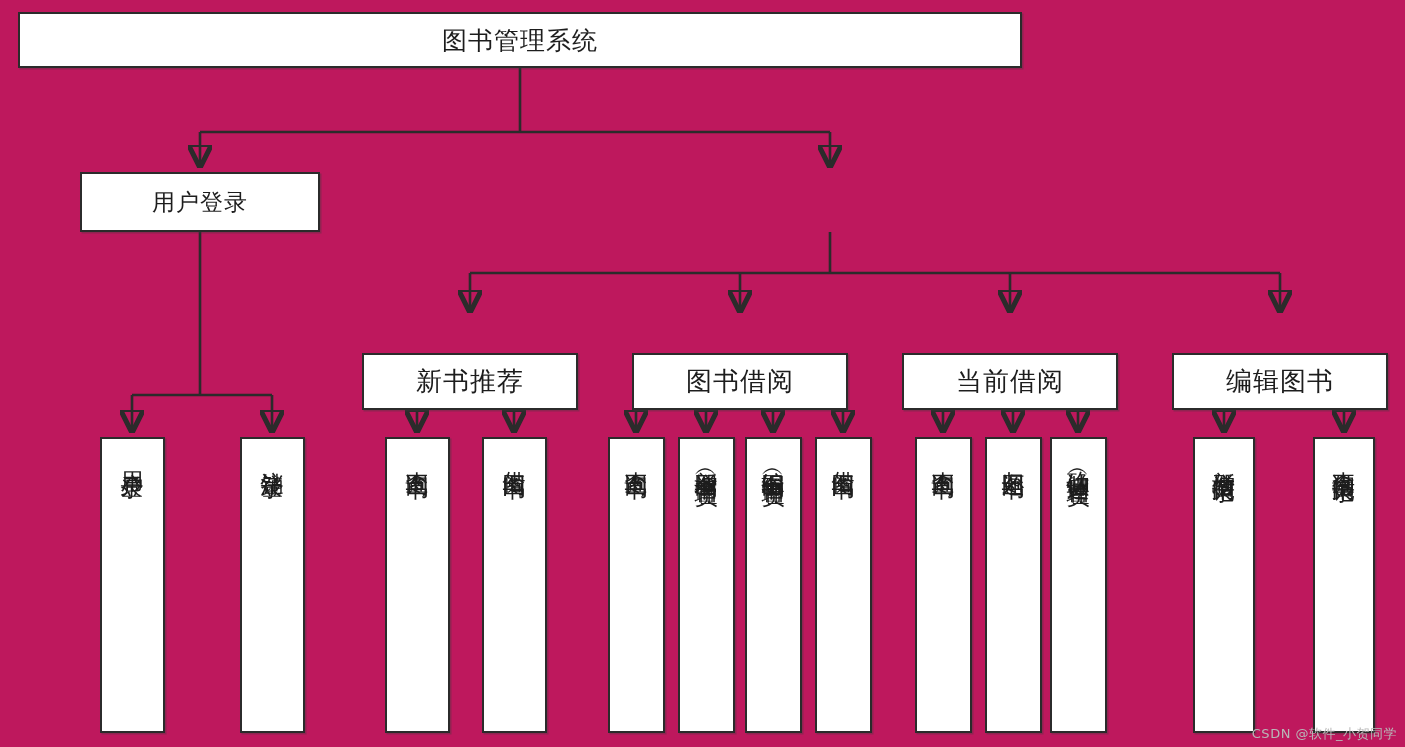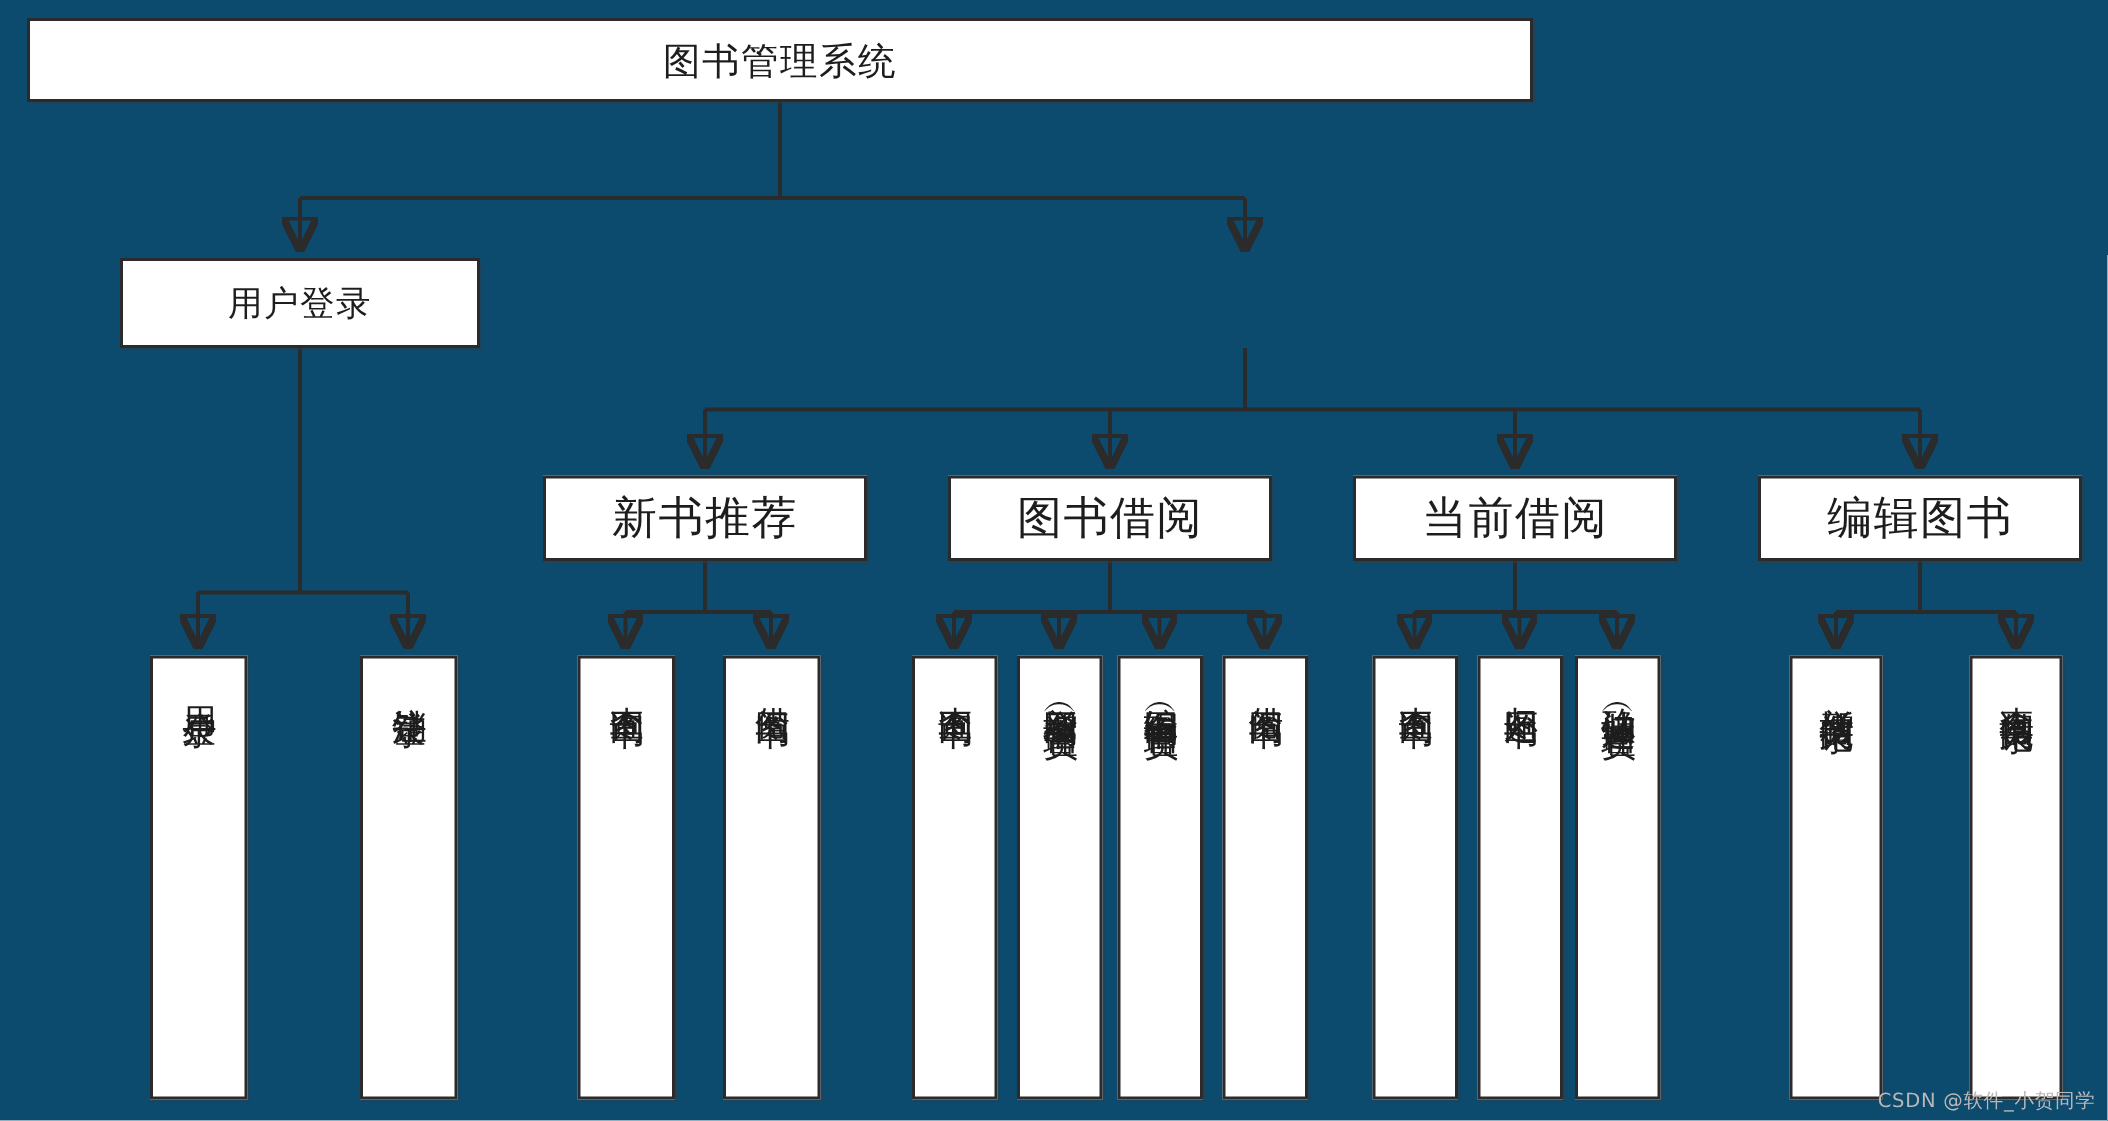--- a/index.html
+++ b/index.html
@@ -7,21 +7,21 @@
     padding: 0;
     background: #ffffff;
   }
   body {
     font-family: "DejaVu Sans", "Liberation Sans", sans-serif;
   }
   #canvas {
     position: relative;
     width: 1405px;
     height: 747px;
-    background: #0c4a6e;
+    background: #be185d;
     overflow: hidden;
   }
   
   .node {
     position: absolute;
     box-sizing: border-box;
     border: 2.5px solid #2b2b2b;
     background: #ffffff;
     display: flex;
     align-items: center;
@@ -31,22 +31,23 @@
   }
   .node.root {
     font-size: 25px;
     letter-spacing: 1px;
   }
   .node.level2 {
     font-size: 23px;
     letter-spacing: 1px;
   }
   .node.level3 {
-    font-size: 30px;
+    font-size: 26px;
     letter-spacing: 1px;
+    margin-top: 36px;
   }
   .node.leaf {
     font-size: 23px;
     padding: 14px 0 0 0;
     align-items: flex-start;
     justify-content: center;
   }
   .vtext {
     writing-mode: vertical-rl;
     text-orientation: upright;

